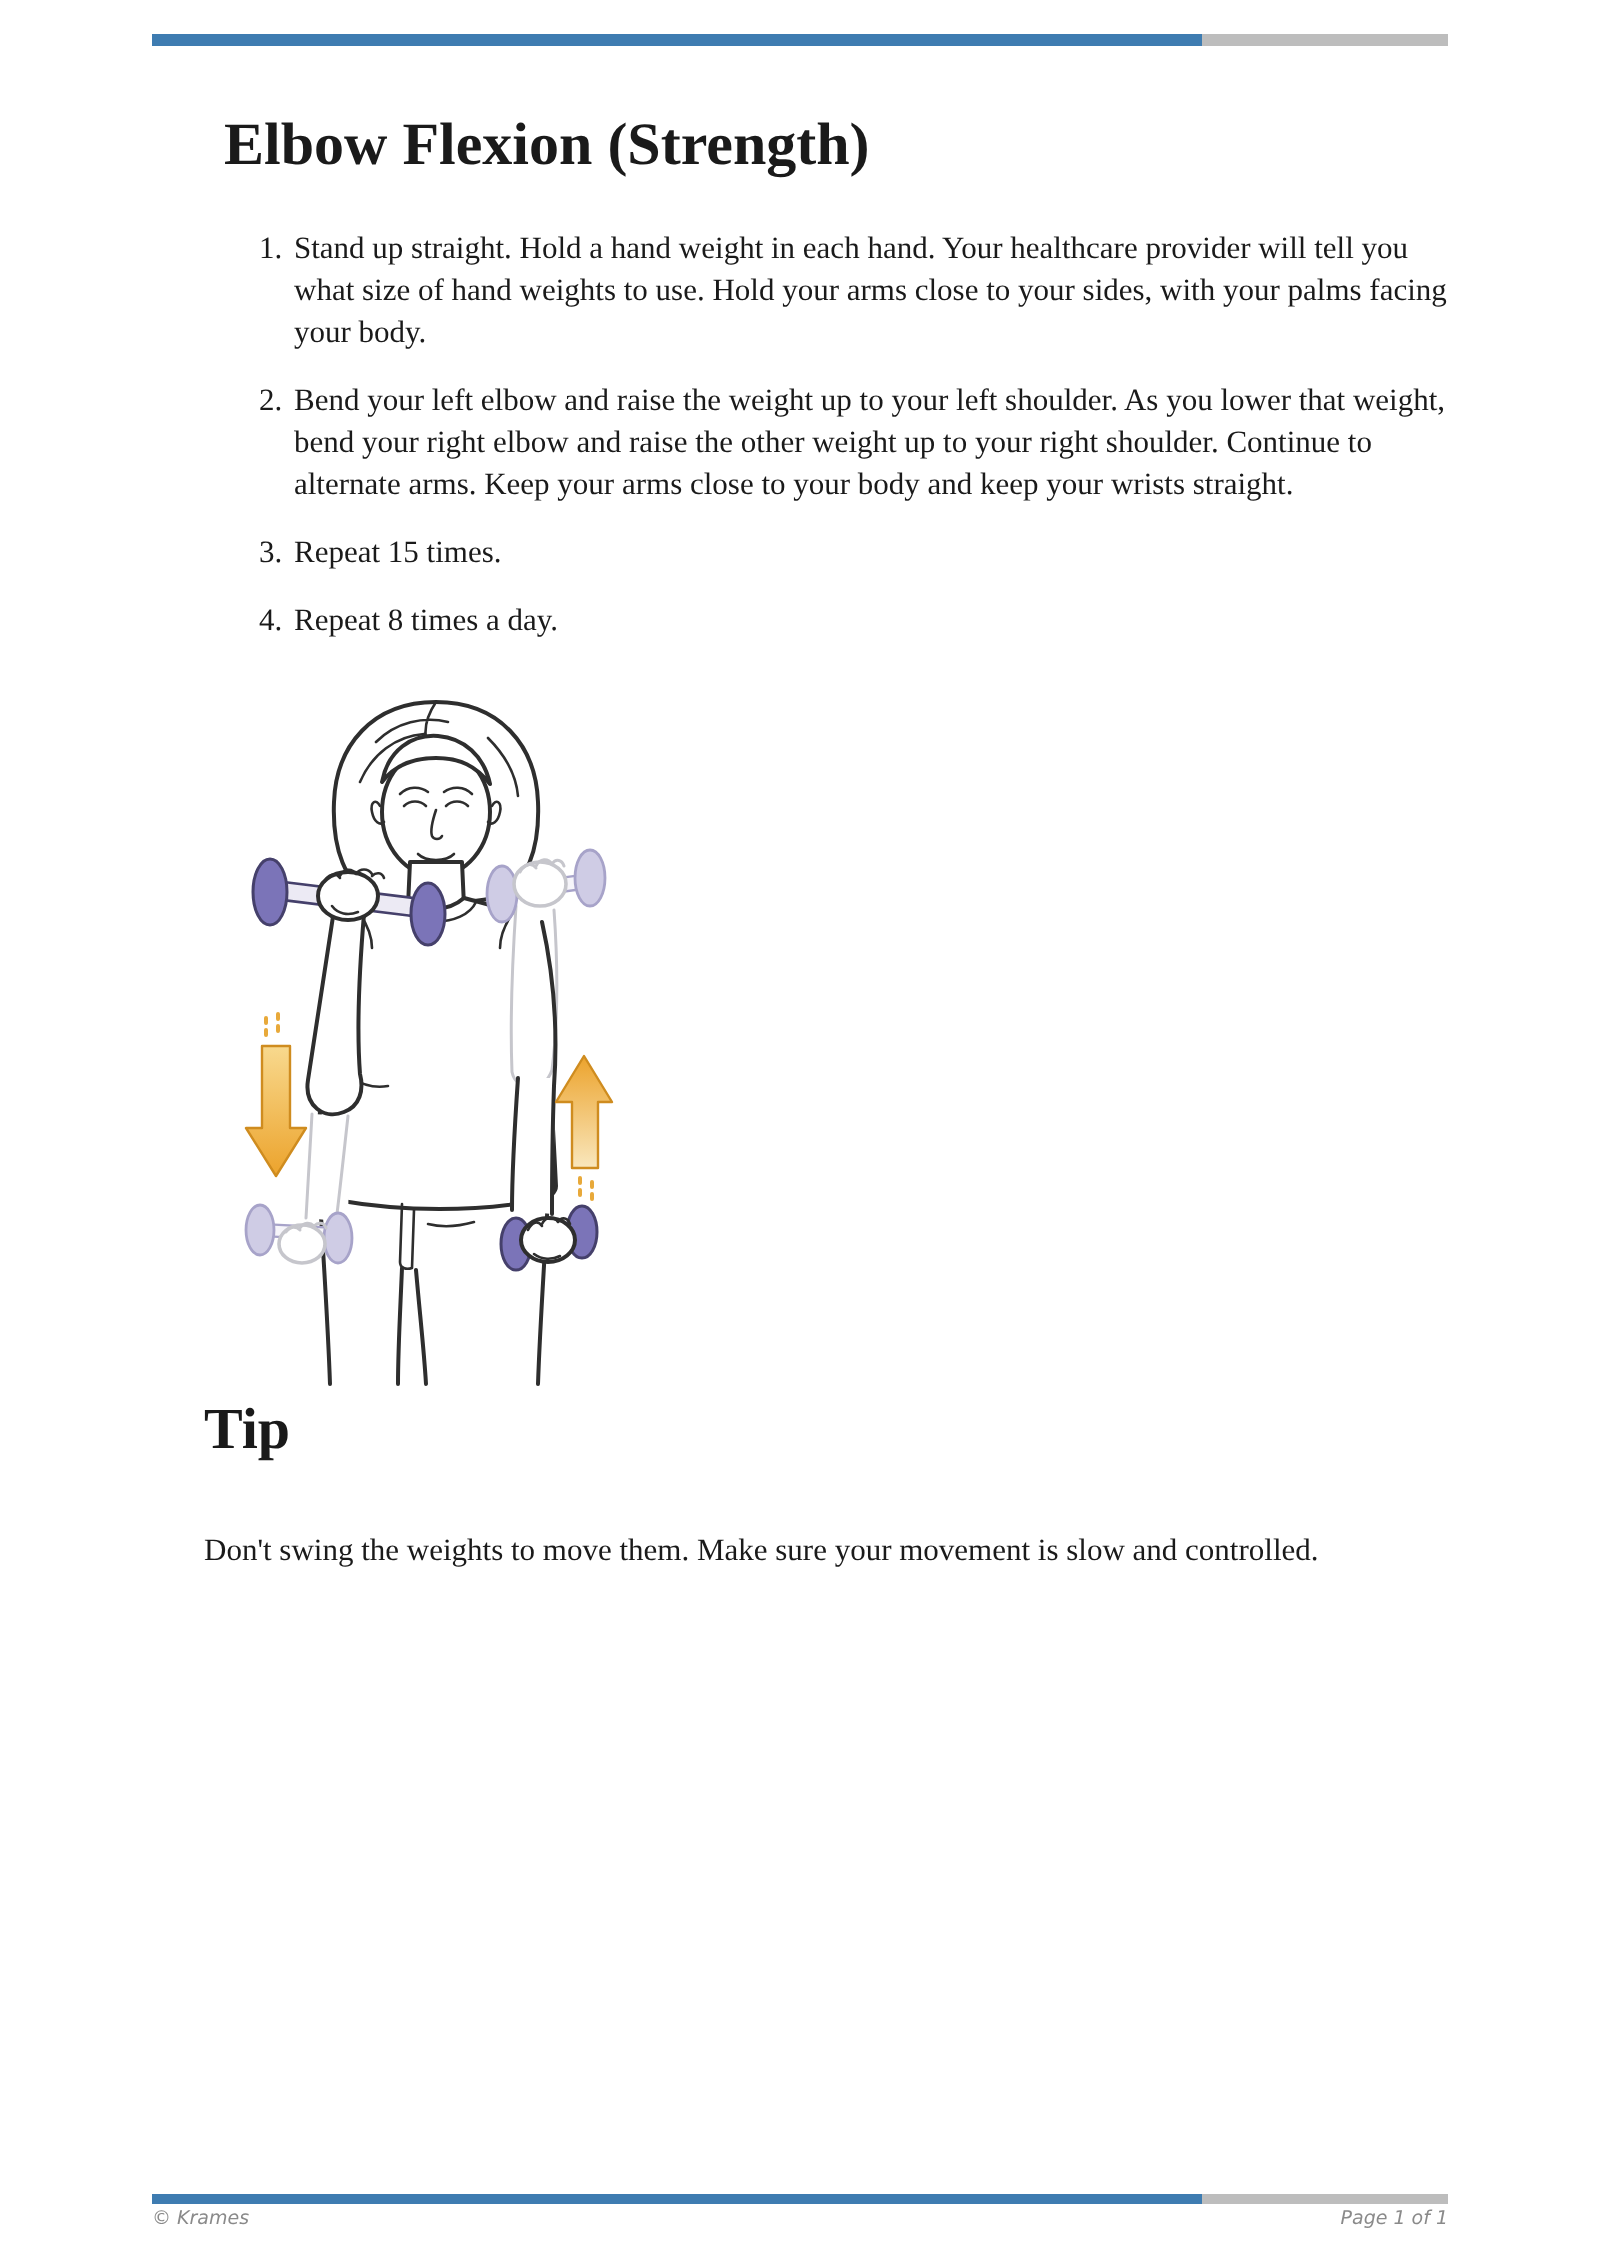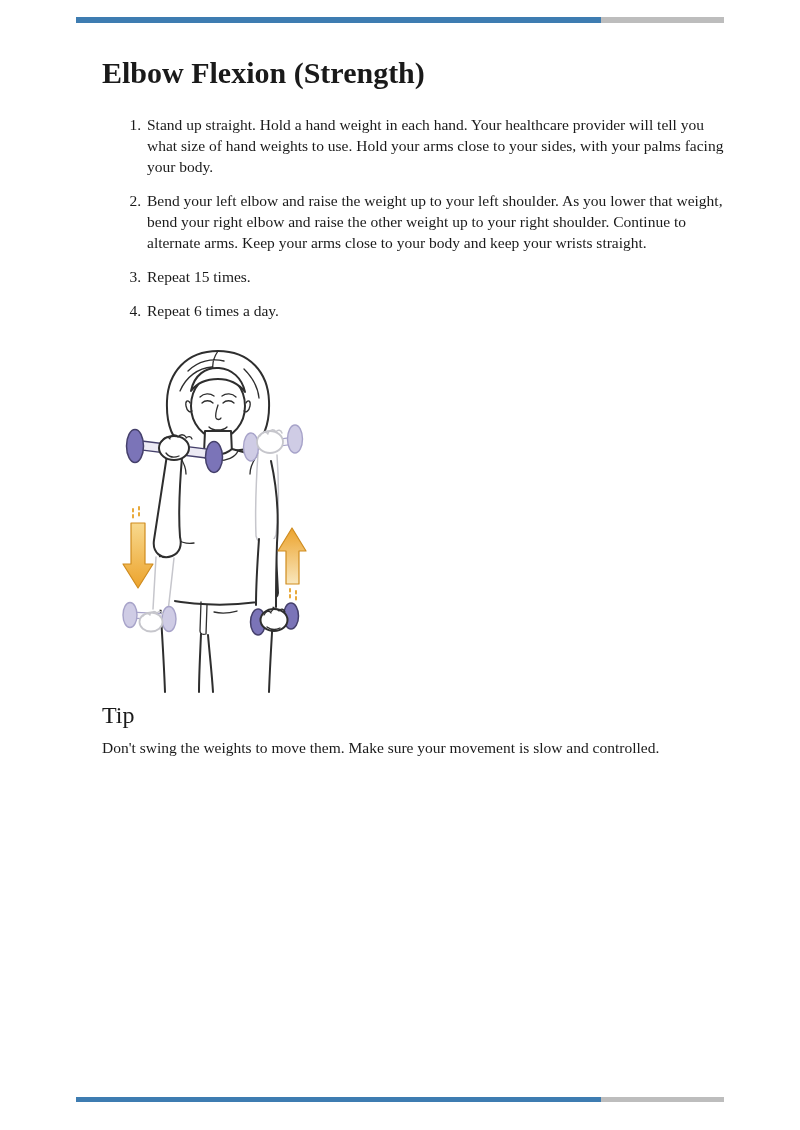--- a/index.html
+++ b/index.html
@@ -10,26 +10,26 @@
   *{box-sizing:border-box}
   html,body{margin:0;padding:0;background:#fff}
   .page{position:relative;width:800px;height:1130px;background:#fff;overflow:hidden;
         font-family:"Liberation Serif",serif;color:var(--text-color)}
   .rule{position:absolute;left:76px;width:648px;display:flex}
   .rule-top{top:17px;height:6px}
   .rule-bottom{top:1097px;height:5px}
   .rule .blue{width:81%;height:100%;background:var(--accent-blue)}
   .rule .gray{flex:1;height:100%;background:var(--bar-gray)}
   .content{position:absolute;left:76px;top:0;width:648px}
-  h1.title{margin:56px 0 0 26px;font-size:30px;line-height:34px;font-weight:bold}
+  h1.title{margin:56px 0 0 36px;font-size:30px;line-height:34px;font-weight:bold}
   ol.steps{margin:24px 0 16px 0;padding:0 0 0 69px;width:651px;font-size:15.5px;line-height:21px}
   ol.steps li{margin:0 0 13px 0;padding-left:2px}
   .figure{display:block;margin:22px 0 0 46px}
-  h2.tip-h{margin:8px 0 0 26px;font-size:24px;line-height:28px;font-weight:normal}
-  p.tip-p{margin:8px 0 0 26px;font-size:15.5px;line-height:21px}
+  h2.tip-h{margin:8px 0 0 26px;font-size:29px;line-height:28px;font-weight:bold}
+  p.tip-p{margin:36px 0 0 26px;font-size:15.5px;line-height:21px}
   .footer-row{position:absolute;left:76px;top:1104px;width:648px;display:flex;
       justify-content:space-between;font-family:"DejaVu Sans",sans-serif;
       font-style:italic;font-size:9.5px;color:var(--footer-text)}
   
   .ink{stroke:var(--outline-ink);stroke-width:2;fill:none}
   .thin{stroke:var(--outline-ink);stroke-width:1.3;fill:none}
   .skin{fill:#fff;stroke:var(--outline-ink);stroke-width:2}
   .ghost-fill{fill:#fff;stroke:none}
   .ghost{fill:#fff;stroke:var(--ghost-gray);stroke-width:1.8}
   .ghost-line{stroke:var(--ghost-gray);stroke-width:1.5;fill:none}
@@ -50,21 +50,21 @@
     <div class="gray"></div>
   </div>
 
   <main class="content">
     <h1 class="title">Elbow Flexion (Strength)</h1>
 
     <ol class="steps">
       <li>Stand up straight. Hold a hand weight in each hand. Your healthcare provider will tell you what size of hand weights to use. Hold your arms close to your sides, with your palms facing your body.</li>
       <li>Bend your left elbow and raise the weight up to your left shoulder. As you lower that weight, bend your right elbow and raise the other weight up to your right shoulder. Continue to alternate arms. Keep your arms close to your body and keep your wrists straight.</li>
       <li>Repeat 15 times.</li>
-      <li>Repeat 6 times a day.</li>
+      <li>Repeat 8 times a day.</li>
     </ol>
 
     <svg class="figure" width="196" height="350" viewBox="0 0 196 350" stroke-linecap="round" stroke-linejoin="round">
       <defs>
         <linearGradient id="gradDown" x1="0" y1="0" x2="0" y2="1">
           <stop offset="0" stop-color="#f8d98e"></stop>
             <stop offset="1" stop-color="#eca32c"></stop>
         </linearGradient>
         <linearGradient id="gradUp" x1="0" y1="0" x2="0" y2="1">
           <stop offset="0" stop-color="#eca32c"></stop>
@@ -161,14 +161,18 @@
     </svg>
 
     <h2 class="tip-h">Tip</h2>
     <p class="tip-p">Don't swing the weights to move them. Make sure your movement is slow and controlled.</p>
   </main>
 
   <div class="rule rule-bottom">
     <div class="blue"></div>
     <div class="gray"></div>
   </div>
+  <div class="footer-row">
+    <span>© Krames</span>
+    <span>Page 1 of 1</span>
+  </div>
 
 </div>
 
 </body></html>

